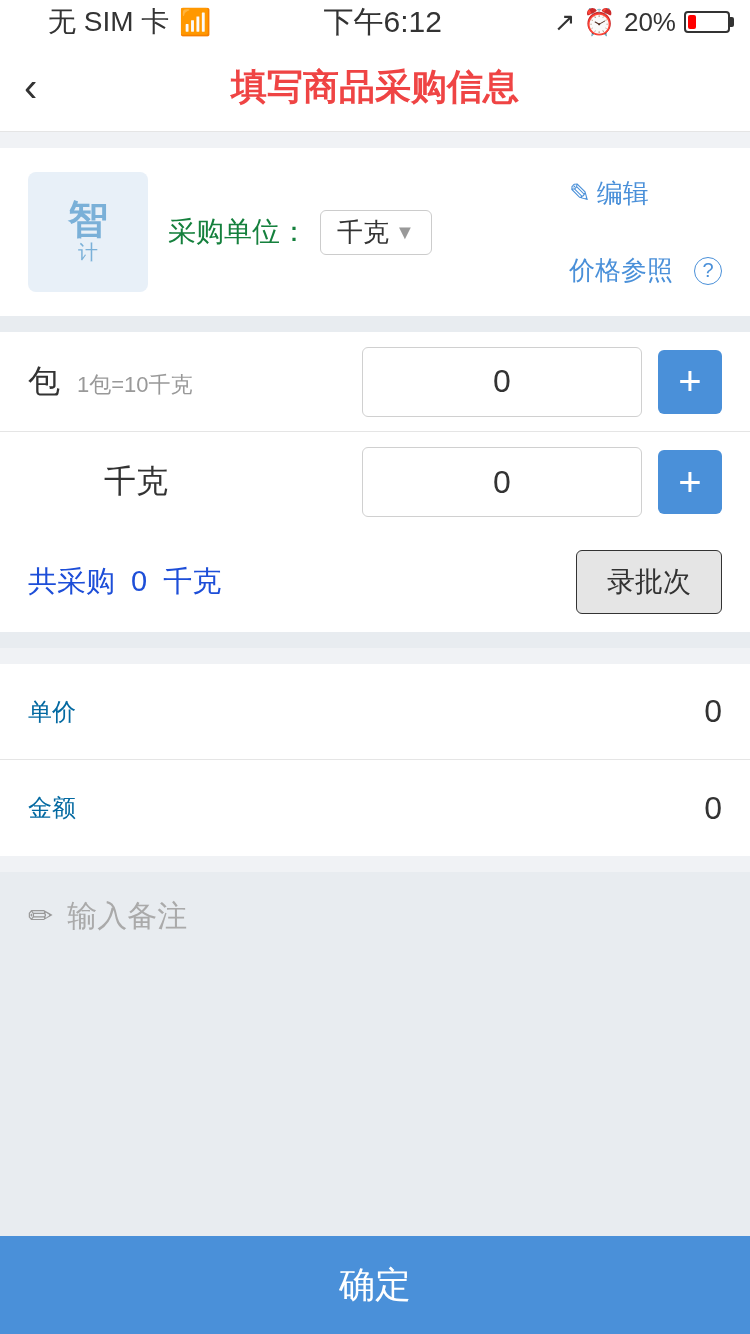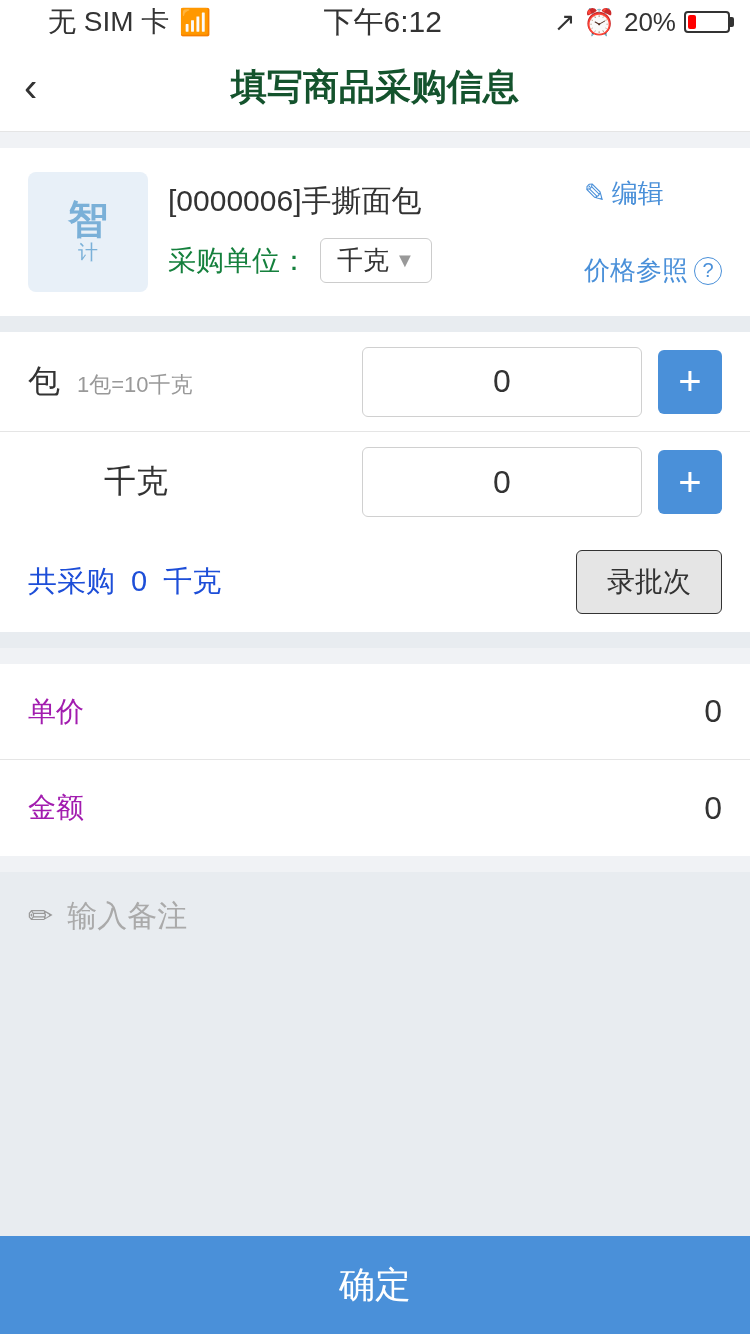--- a/index.html
+++ b/index.html
@@ -46,21 +46,21 @@
     .nav-back {
       position: absolute;
       left: 24px;
       font-size: 40px;
       color: #333;
       cursor: pointer;
     }
     .nav-title {
       font-size: 36px;
       font-weight: 600;
-      color: #14532d;
+      color: #ef4444;
     }
 
     
     .product-card {
       background: #fff;
       padding: 24px 28px;
       display: flex;
       align-items: center;
       gap: 20px;
       margin-top: 16px;
@@ -117,21 +117,21 @@
       align-items: center;
       gap: 6px;
       align-self: flex-start;
     }
     .price-ref {
       font-size: 26px;
       color: #4a90d9;
       margin-top: 20px;
       display: flex;
       align-items: center;
-      gap: 6px;
+      gap: 21px;
     }
     .price-ref-question {
       width: 28px; height: 28px;
       border: 1.5px solid #4a90d9;
       border-radius: 50%;
       display: inline-flex;
       align-items: center;
       justify-content: center;
       font-size: 20px;
     }
@@ -228,22 +228,22 @@
     .detail-row {
       display: flex;
       align-items: center;
       justify-content: space-between;
       padding: 0 28px;
       height: 96px;
       border-bottom: 1px solid #e5e5e5;
     }
     .detail-row:last-child { border-bottom: none; }
     .detail-label {
-      font-size: 28px;
-      color: #a21caf;
+      font-size: 24px;
+      color: #0369a1;
     }
     .detail-value {
       font-size: 32px;
       color: #333;
     }
 
     
     .notes-section {
       background: #e8ecf0;
       margin-top: 16px;
@@ -321,21 +321,20 @@
 </div>
 
 <div class="product-card">
   <div class="product-thumb">
     <div style="text-align:center;">
       <div class="product-thumb-logo">智</div>
       <div class="product-thumb-sub">计</div>
     </div>
   </div>
   <div class="product-info">
-    <div class="product-name">[0000006]手撕面包</div>
     <div class="product-unit-row">
       <span class="product-unit-label">采购单位：</span>
       <div class="unit-select">
         <span>千克</span>
         <span class="unit-select-arrow">▼</span>
       </div>
     </div>
   </div>
   <div class="product-card-right">
     <div class="product-edit">

